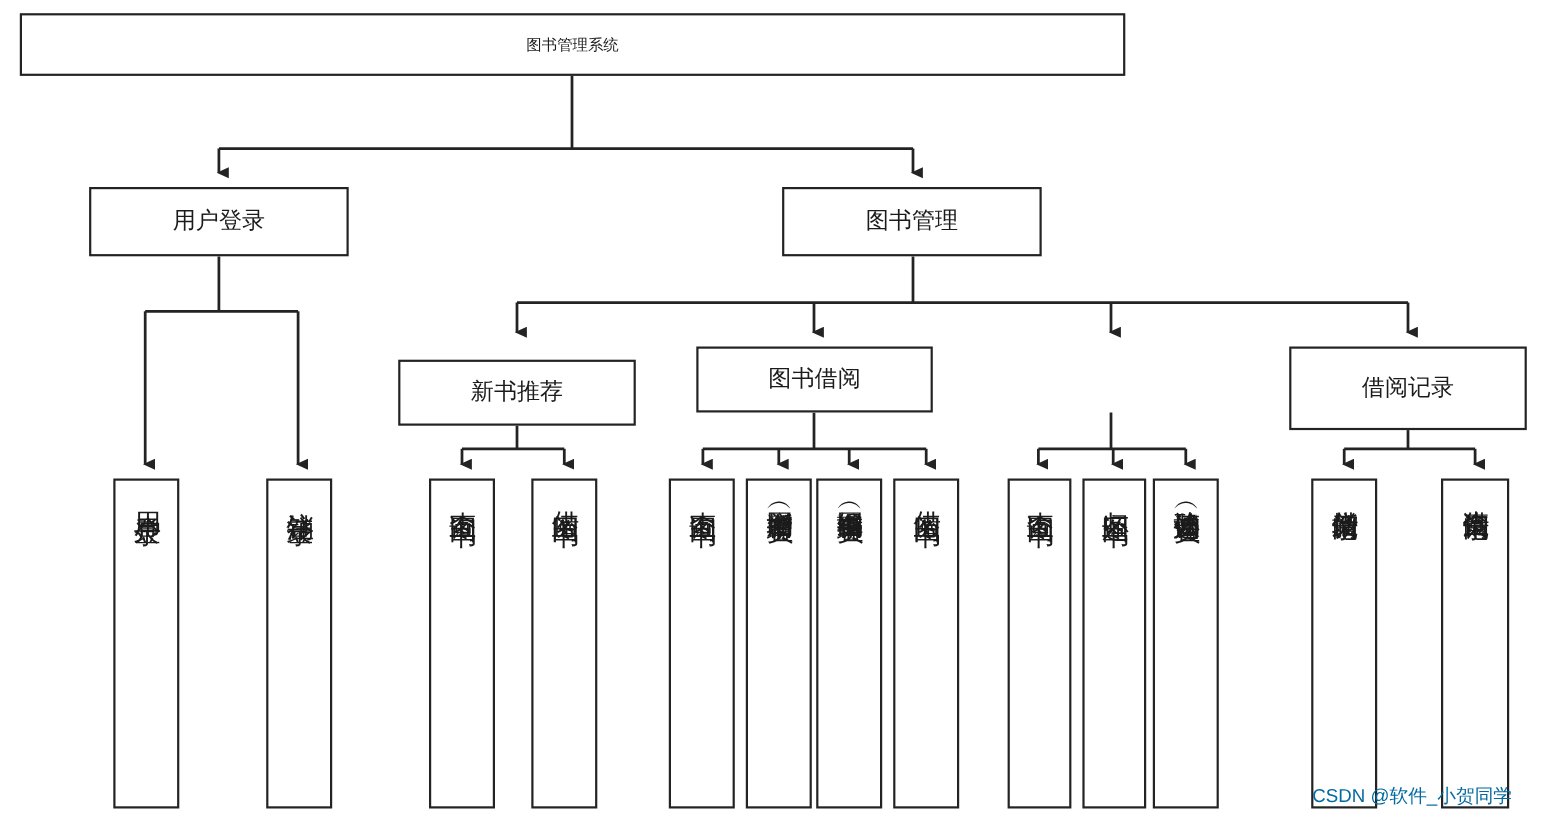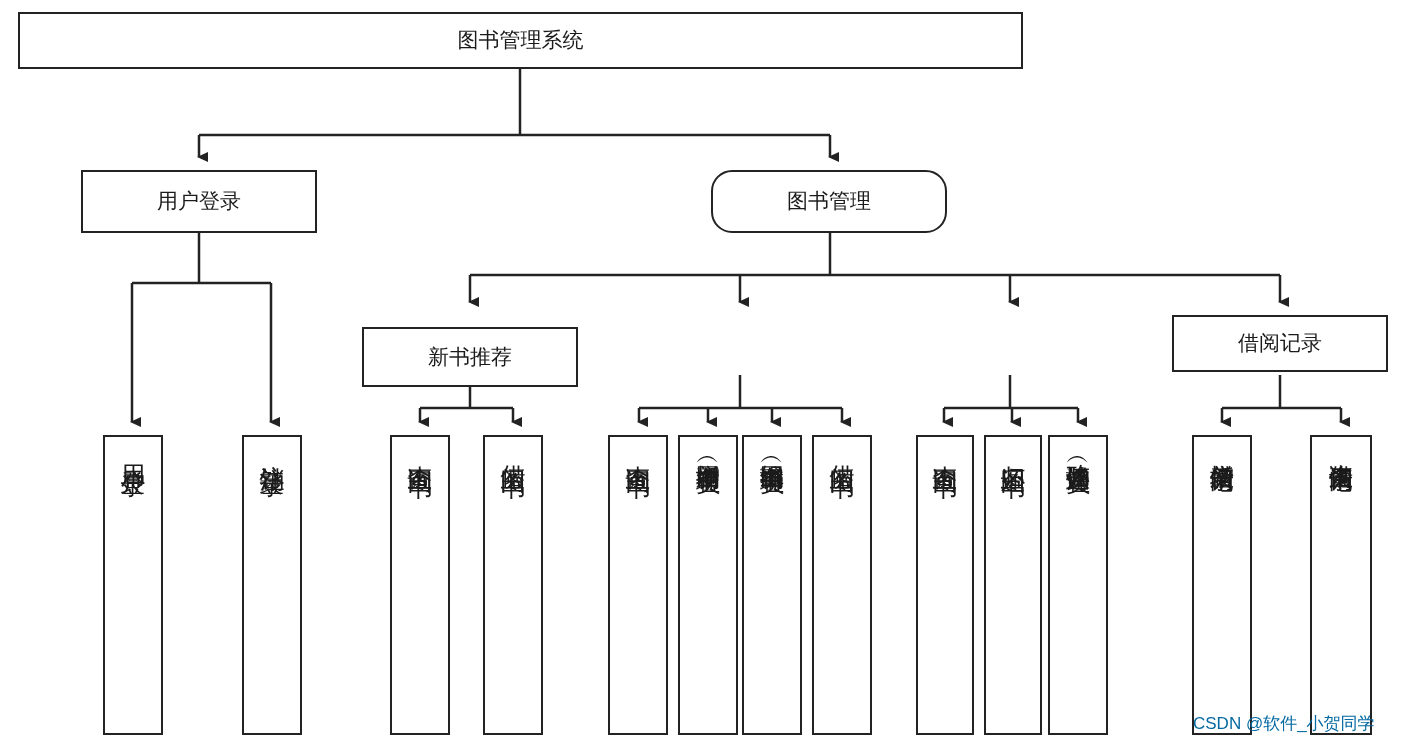--- a/index.html
+++ b/index.html
@@ -25,21 +25,21 @@
     z-index:2;
   }
   .node .lbl{
     display:block;
     text-align:center;
     line-height:1.15;
     white-space:nowrap;
   }
   
   .h-node .lbl{font-size:21px;}
-  .root .lbl{font-size:21px;}
+  .root .lbl{font-size:14px;}
 
   
   .v-node{
     align-items:flex-start;
     justify-content:center;
     padding-top:8px;
   }
   .v-node .lbl{
     writing-mode:vertical-rl;
     text-orientation:upright;
@@ -115,28 +115,31 @@
     </g>
   </svg>
 
   <div class="node root h-node" style="left:18px;top:12px;width:1005px;height:57px;">
     <span class="lbl">图书管理系统</span>
   </div>
 
   <div class="node h-node" style="left:81px;top:170px;width:236px;height:63px;">
     <span class="lbl">用户登录</span>
   </div>
-  <div class="node h-node" style="left:711px;top:170px;width:236px;height:63px;border-radius:21px;">
+  <div class="node h-node" style="left:711px;top:170px;width:236px;height:63px;">
     <span class="lbl">图书管理</span>
   </div>
 
   <div class="node h-node" style="left:362px;top:315px;width:216px;height:60px;margin-top:12px;">
     <span class="lbl">新书推荐</span>
   </div>
-  <div class="node h-node" style="left:1172px;top:315px;width:216px;height:57px;">
+  <div class="node h-node" style="left:633px;top:315px;width:215px;height:60px;">
+    <span class="lbl">图书借阅</span>
+  </div>
+  <div class="node h-node" style="left:1172px;top:315px;width:216px;height:76px;">
     <span class="lbl">借阅记录</span>
   </div>
 
   <div class="node v-node" style="left:103px;top:435px;width:60px;height:300px;">
     <span class="lbl">用户登录</span>
   </div>
   <div class="node v-node" style="left:242px;top:435px;width:60px;height:300px;">
     <span class="lbl">注销登录</span>
   </div>
 

